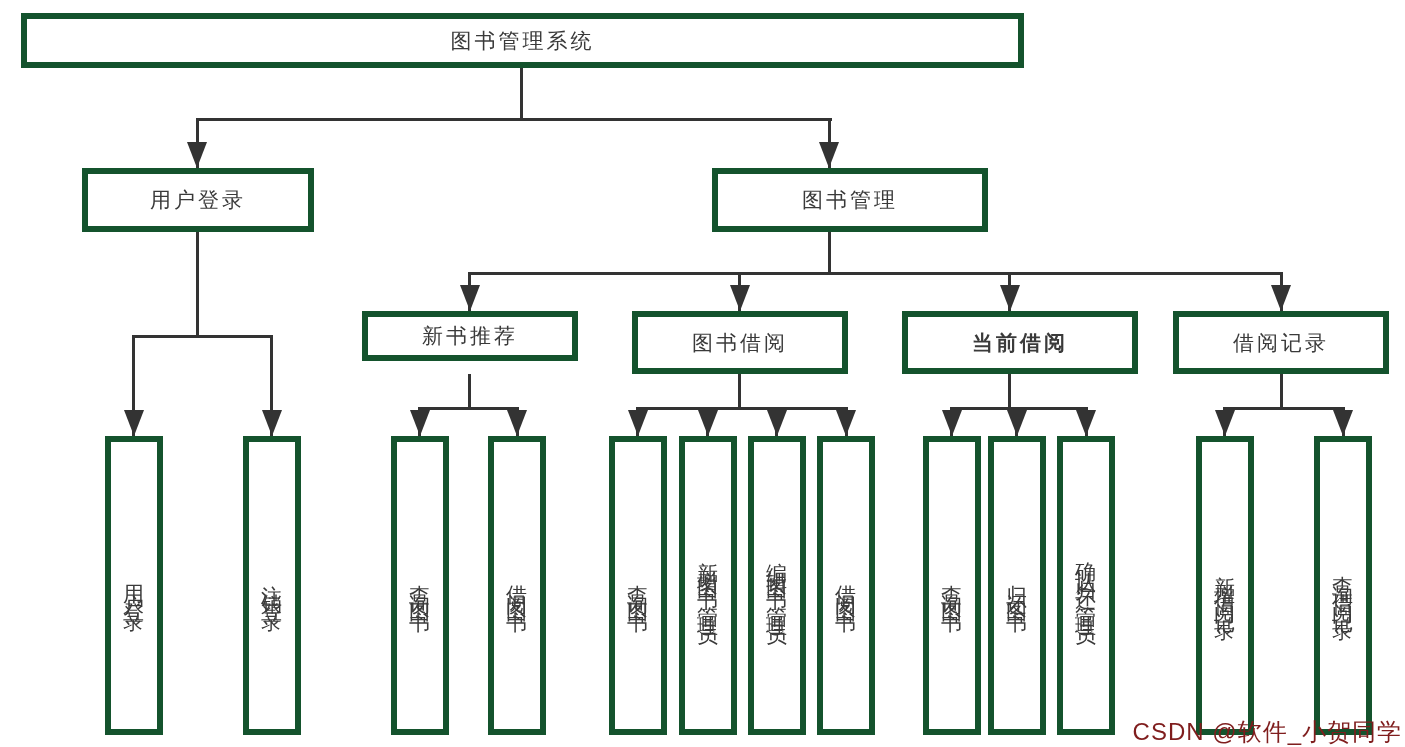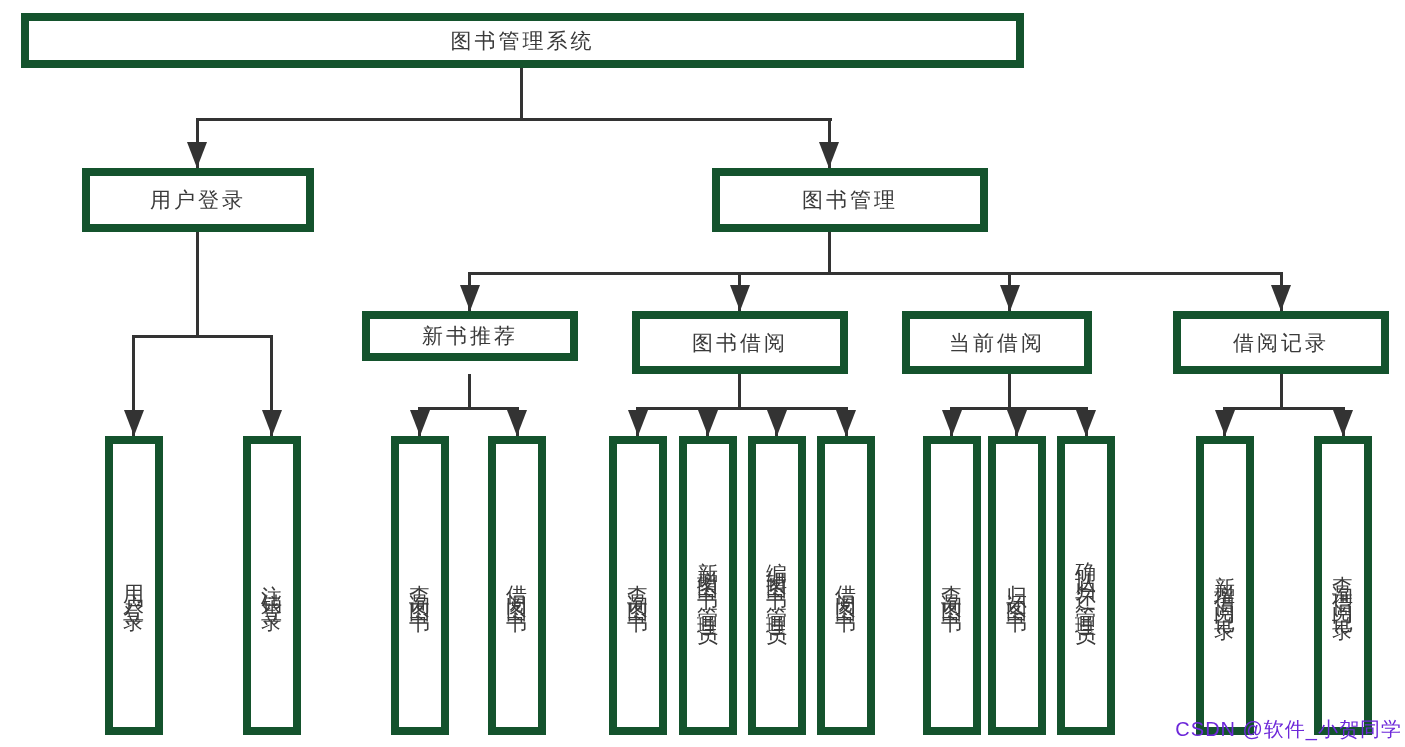--- a/index.html
+++ b/index.html
@@ -6,21 +6,21 @@
   .canvas{
     position:relative;
     width:1405px;height:747px;
     background:#ffffff;
     overflow:hidden;
     font-family:"Liberation Sans","DejaVu Sans",sans-serif;
   }
   .node{
     position:absolute;
     background:#ffffff;
-    border:8px solid #14532d;
+    border:6px solid #14532d;
     box-sizing:border-box;
     display:flex;align-items:center;justify-content:center;
     color:#3a3a3a;
   }
   .node .lbl{
     font-size:21px;
     letter-spacing:3px;
     color:#3a3a3a;
     white-space:nowrap;
   }
@@ -34,22 +34,22 @@
   .ln{position:absolute;background:#333333;}
   .ar{
     position:absolute;width:0;height:0;
     border-left:10px solid transparent;
     border-right:10px solid transparent;
     border-top:26px solid #333333;
   }
   .wm{
     position:absolute;
     right:3px;top:716px;
-    font-size:20px;
-    color:#6d28d9;
+    font-size:24px;
+    color:#7f1d1d;
     letter-spacing:1px;
   }
 </style>
 </head>
 <body>
 
 <div class="canvas">
 
   <div class="node" style="left:21px;top:13px;width:1003px;height:55px;">
     <span class="lbl">图书管理系统</span>
@@ -86,21 +86,21 @@
   <div class="ar" style="left:1000px;top:285px;"></div>
   <div class="ln" style="left:1280px;top:272px;width:3px;height:39px;"></div>
   <div class="ar" style="left:1271px;top:285px;"></div>
 
   <div class="node" style="left:362px;top:311px;width:216px;height:50px;">
     <span class="lbl">新书推荐</span>
   </div>
   <div class="node" style="left:632px;top:311px;width:216px;height:63px;text-align:right;">
     <span class="lbl">图书借阅</span>
   </div>
-  <div class="node" style="left:902px;top:311px;width:190px;height:63px;">
+  <div class="node" style="left:902px;top:311px;width:236px;height:63px;font-weight:bold;">
     <span class="lbl">当前借阅</span>
   </div>
   <div class="node" style="left:1173px;top:311px;width:216px;height:63px;">
     <span class="lbl">借阅记录</span>
   </div>
 
   <div class="ln" style="left:468px;top:374px;width:3px;height:33px;"></div>
   <div class="ln" style="left:418px;top:407px;width:101px;height:3px;"></div>
   <div class="ln" style="left:418px;top:407px;width:3px;height:29px;"></div>
   <div class="ar" style="left:410px;top:410px;"></div>

